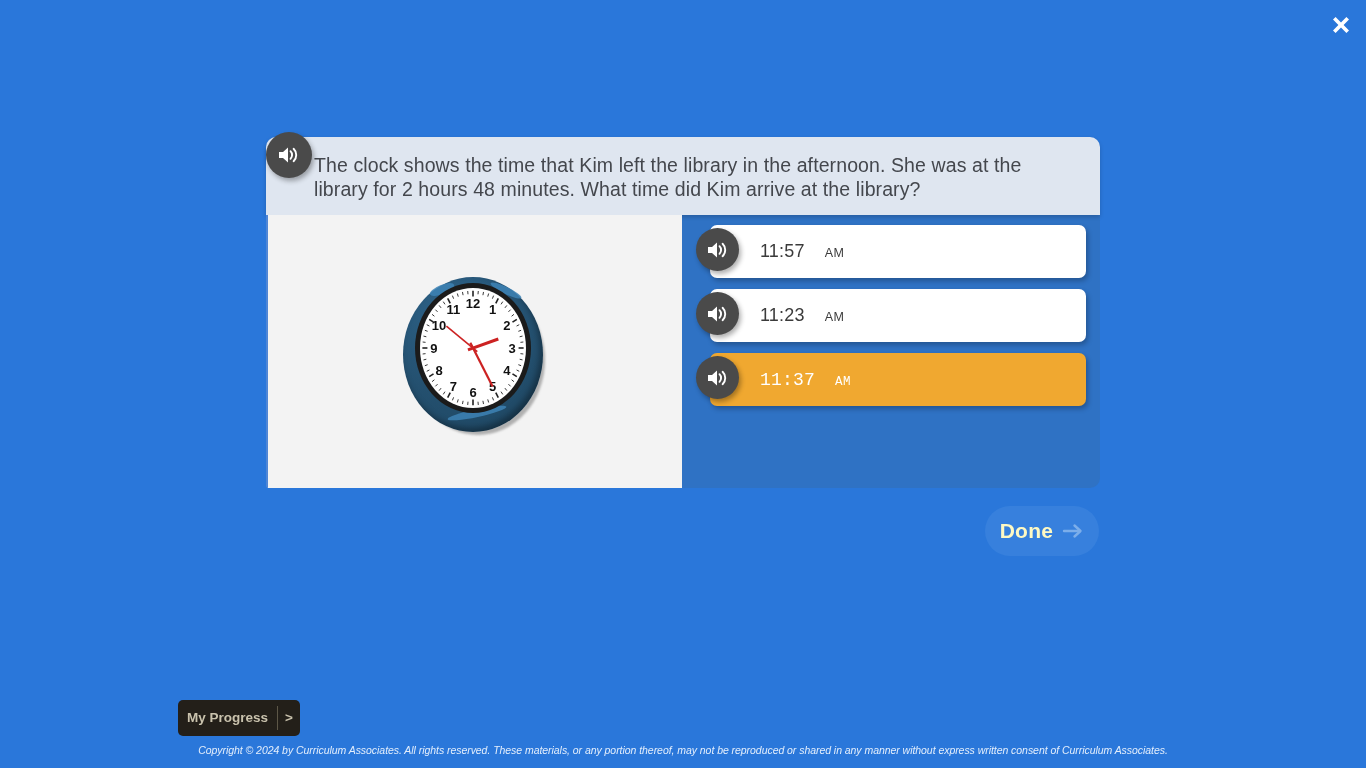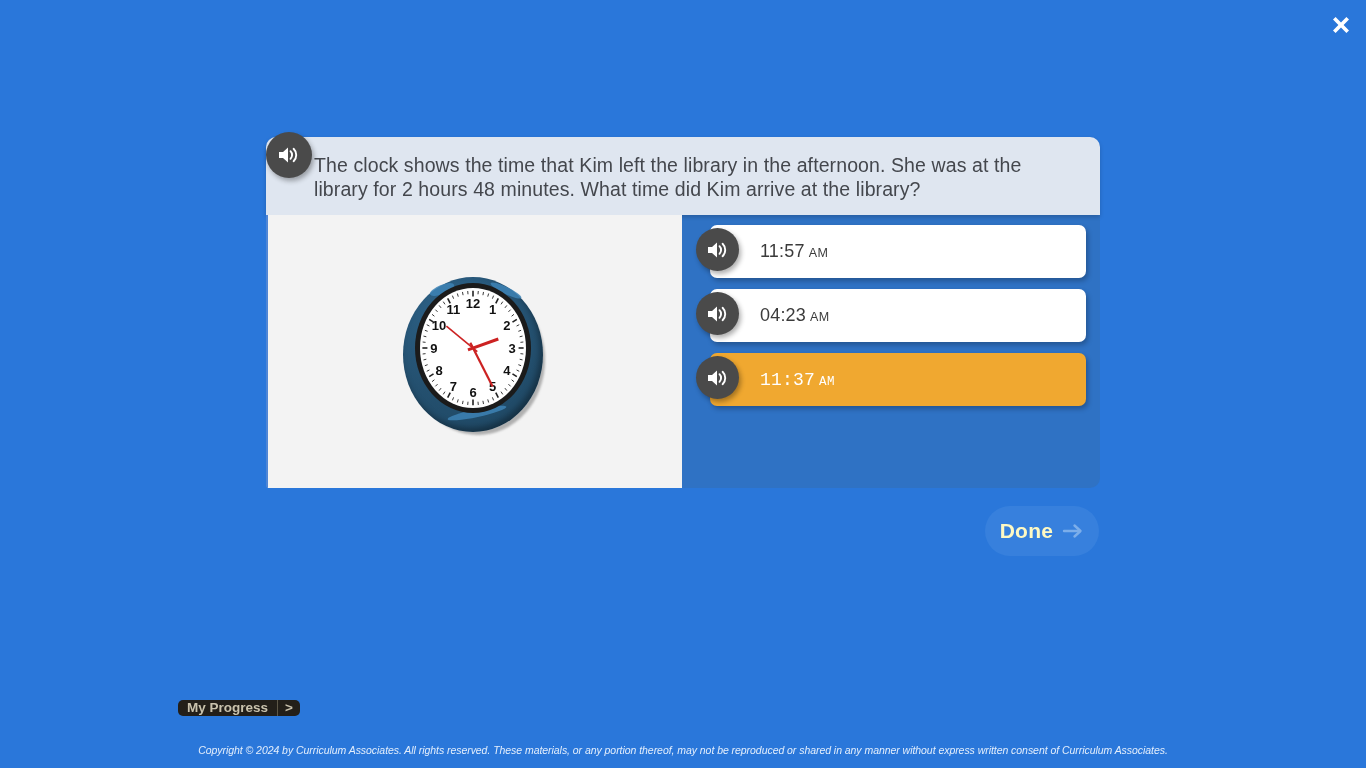--- a/index.html
+++ b/index.html
@@ -182,21 +182,21 @@
   .answer-card.selected { background: #f0a830; }
   .answer-label {
     margin-left: 50px;
     color: #3b3b3b;
     font-size: 18px;
     letter-spacing: .2px;
   }
   .answer-card.selected .answer-label { color: #ffffff; font-family: Liberation Mono, monospace; }
   .meridiem {
     font-size: 12.5px;
-    margin-left: 4px;
+    margin-left: 20px;
     letter-spacing: .4px;
   }
   .answer-speaker {
     position: absolute;
     left: 0;
     top: 3px;
     z-index: 2;
   }
 
   
@@ -220,21 +220,21 @@
     font-weight: bold;
     letter-spacing: .3px;
   }
   #done-arrow svg { display: block; }
 
   
   #my-progress {
     position: absolute;
     left: 178px;
     top: 700px;
-    height: 16px;
+    height: 36px;
     background: #231f19;
     border-radius: 5px;
     display: flex;
     align-items: center;
     cursor: pointer;
     overflow: hidden;
   }
   #my-progress-label {
     color: #c9c2ad;
     font-size: 13.5px;
@@ -406,21 +406,21 @@
         <div class="speaker answer-speaker">
           <span>
             <svg width="24" height="20" viewBox="0 0 24 20">
               <path d="M2 7 H6 L11 2.5 V17.5 L6 13 H2 Z" fill="#ffffff"></path>
               <path d="M13.5 6.2 A5.4 5.4 0 0 1 13.5 13.8" stroke="#ffffff" stroke-width="1.9" fill="none" stroke-linecap="round"></path>
               <path d="M16.6 3.8 A8.6 8.6 0 0 1 16.6 16.2" stroke="#ffffff" stroke-width="1.9" fill="none" stroke-linecap="round"></path>
             </svg>
           </span>
         </div>
         <div class="answer-card">
-          <span class="answer-label"><span>04:23</span><span class="meridiem">AM</span></span>
+          <span class="answer-label"><span>11:23</span><span class="meridiem">AM</span></span>
         </div>
       </div>
 
 
       <div class="answer-row">
         <div class="speaker answer-speaker">
           <span>
             <svg width="24" height="20" viewBox="0 0 24 20">
               <path d="M2 7 H6 L11 2.5 V17.5 L6 13 H2 Z" fill="#ffffff"></path>
               <path d="M13.5 6.2 A5.4 5.4 0 0 1 13.5 13.8" stroke="#ffffff" stroke-width="1.9" fill="none" stroke-linecap="round"></path>

